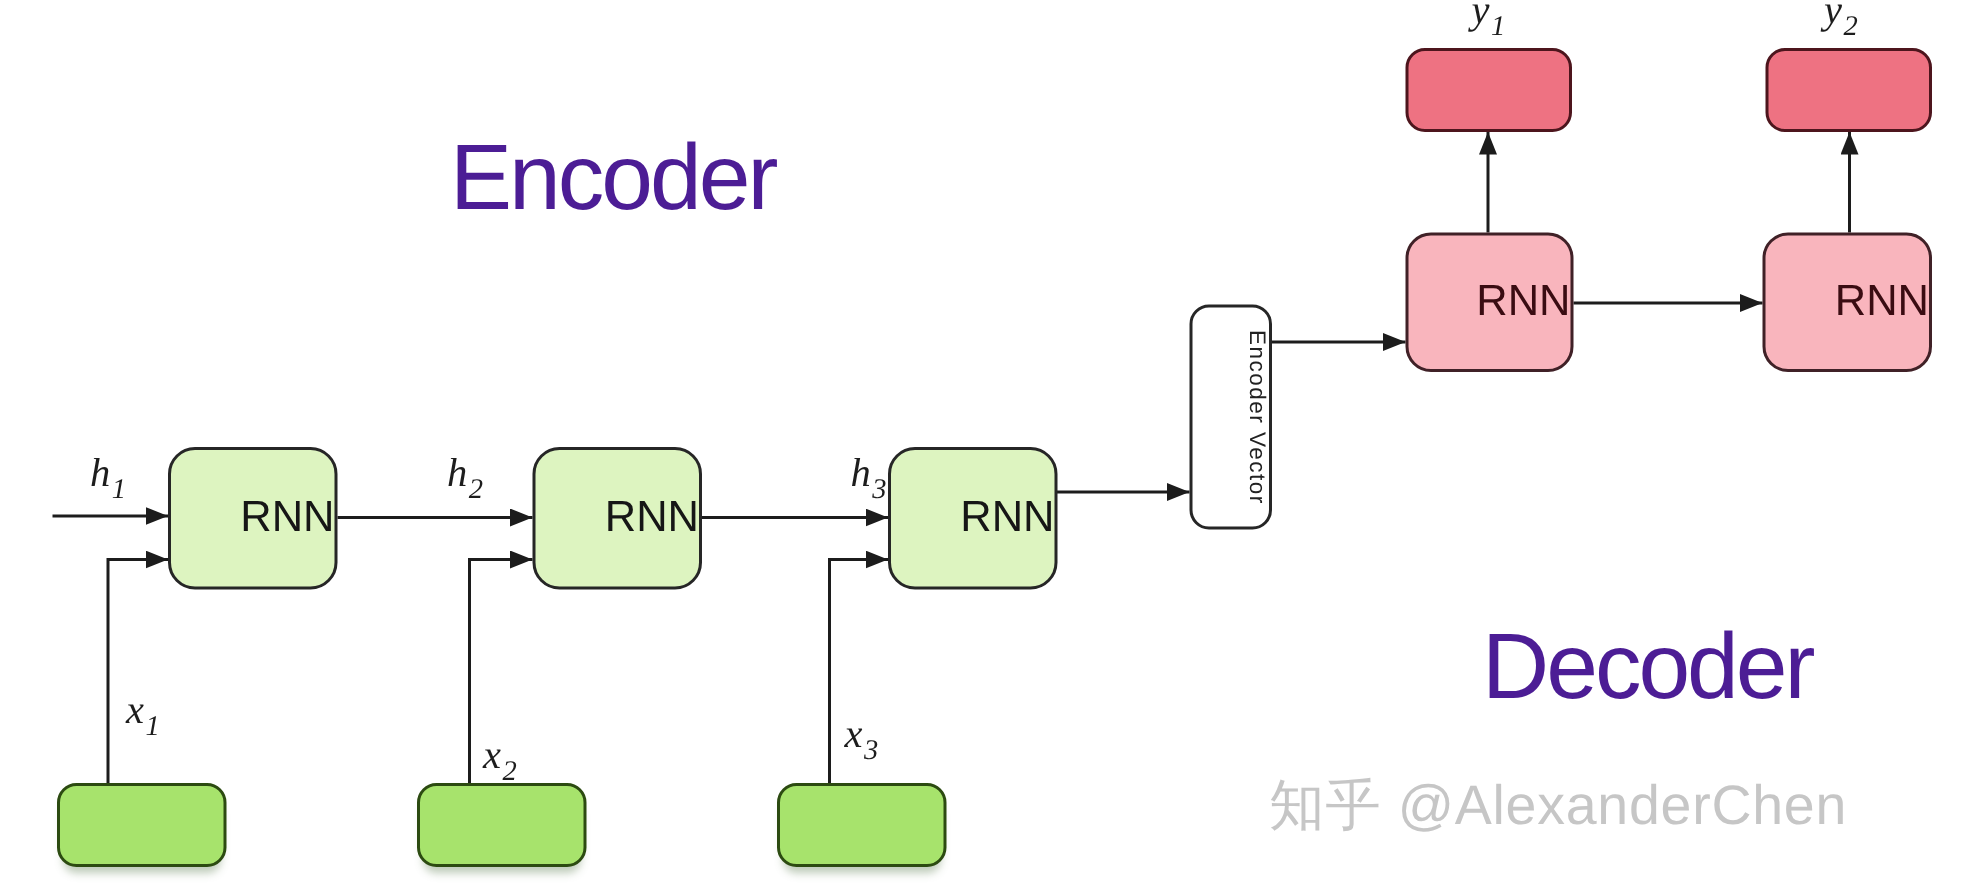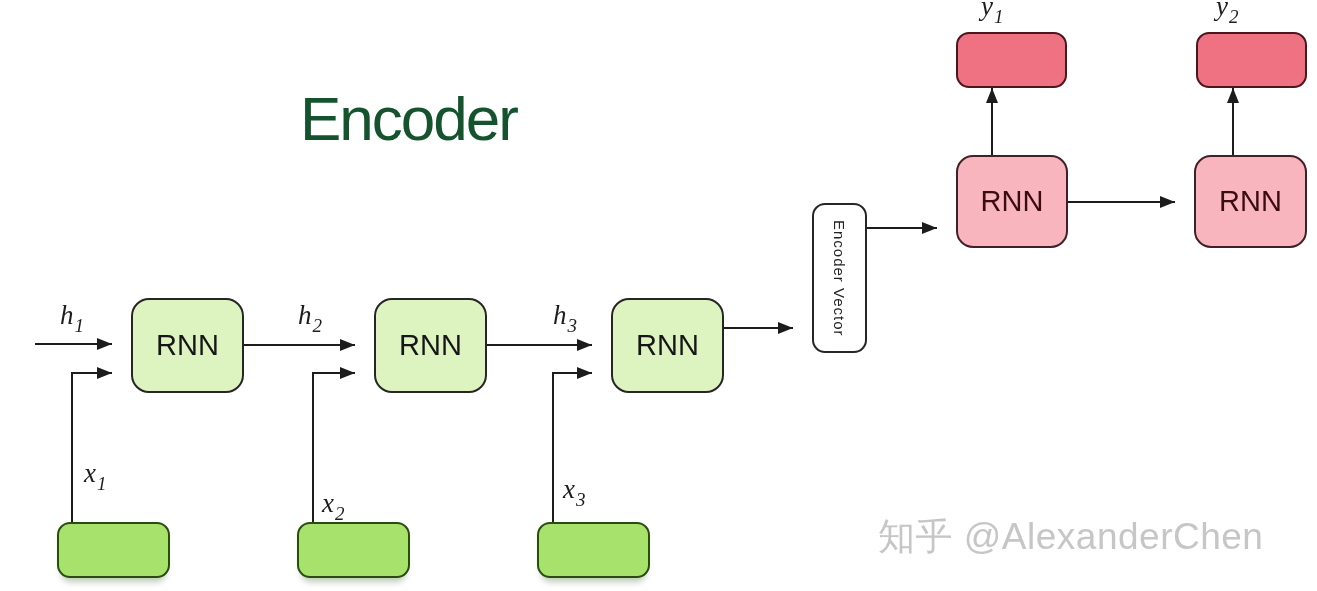--- a/index.html
+++ b/index.html
@@ -7,21 +7,21 @@
     position:relative;
     width:1317px;height:591px;
     background:#ffffff;
     overflow:hidden;
     font-family:"Liberation Sans",sans-serif;
   }
   #arrows{position:absolute;left:0;top:0;pointer-events:none;}
   #arrows path.arrow{stroke:var(--arrow,#1c1c1c);stroke-width:2;fill:none;}
   #ah path{fill:var(--arrow,#1c1c1c);}
 
-  .box{position:absolute;display:flex;align-items:center;justify-content:center;box-sizing:border-box;margin-left:19px;}
+  .box{position:absolute;display:flex;align-items:center;justify-content:flex-end;box-sizing:border-box;}
 
   .enc-rnn{
     background:var(--encoder-rnn-fill,#ddf4c0);
     border:2px solid var(--encoder-rnn-border,#262626);
     border-radius:18px;
     width:113px;height:95px;top:298px;
     font-size:29px;color:#161616;
   }
   .enc-input{
     background:var(--encoder-input-fill,#a7e36c);
@@ -64,24 +64,24 @@
   }
   .math sub{
     font-style:italic;
     font-size:19px;line-height:0;
     position:relative;top:2px;left:1px;
   }
 
   .title{
     position:absolute;
     font-size:62px;letter-spacing:-2px;line-height:1;
-    color:#14532d;white-space:nowrap;
+    color:#4c1d95;white-space:nowrap;
   }
   #watermark{
-    position:absolute;left:878px;top:512px;
+    position:absolute;left:846px;top:512px;
     font-size:37px;letter-spacing:.5px;
     color:var(--watermark,#c6c6c6);
     text-shadow:2px 2px 0 #ffffff;
     white-space:nowrap;
   }
 </style>
 </head>
 <body>
 
 <div id="stage">
@@ -99,20 +99,21 @@
     <path class="arrow" d="M467 345 H592" marker-end="url(#ah)"></path>
     <path class="arrow" d="M553 522 V373 H592" marker-end="url(#ah)"></path>
     <path class="arrow" d="M704 328 H793" marker-end="url(#ah)"></path>
     <path class="arrow" d="M848 228 H937" marker-end="url(#ah)"></path>
     <path class="arrow" d="M1049 202 H1175" marker-end="url(#ah)"></path>
     <path class="arrow" d="M992 155 V88" marker-end="url(#ah)"></path>
     <path class="arrow" d="M1233 155 V88" marker-end="url(#ah)"></path>
   </svg>
 
   <div class="title" style="left:300px;top:88px">Encoder</div>
+  <div class="title" style="left:988px;top:414px">Decoder</div>
 
   <div class="box enc-rnn" style="left:112px">
     <span>RNN</span>
   </div>
   <div class="box enc-rnn" style="left:355px">
     <span>RNN</span>
   </div>
   <div class="box enc-rnn" style="left:592px">
     <span>RNN</span>
   </div>
@@ -134,21 +135,21 @@
 
   <div class="box dec-out" style="left:937px"></div>
   <div class="box dec-out" style="left:1177px"></div>
 
   <div class="math" style="left:60px;top:300px">
     <span>h</span><sub>1</sub>
   </div>
   <div class="math" style="left:298px;top:300px">
     <span>h</span><sub>2</sub>
   </div>
-  <div class="math" style="left:553px;top:300px">
+  <div class="math" style="left:567px;top:300px">
     <span>h</span><sub>3</sub>
   </div>
 
   <div class="math" style="left:84px;top:458px">
     <span>x</span><sub>1</sub>
   </div>
   <div class="math" style="left:322px;top:488px">
     <span>x</span><sub>2</sub>
   </div>
   <div class="math" style="left:563px;top:474px">

